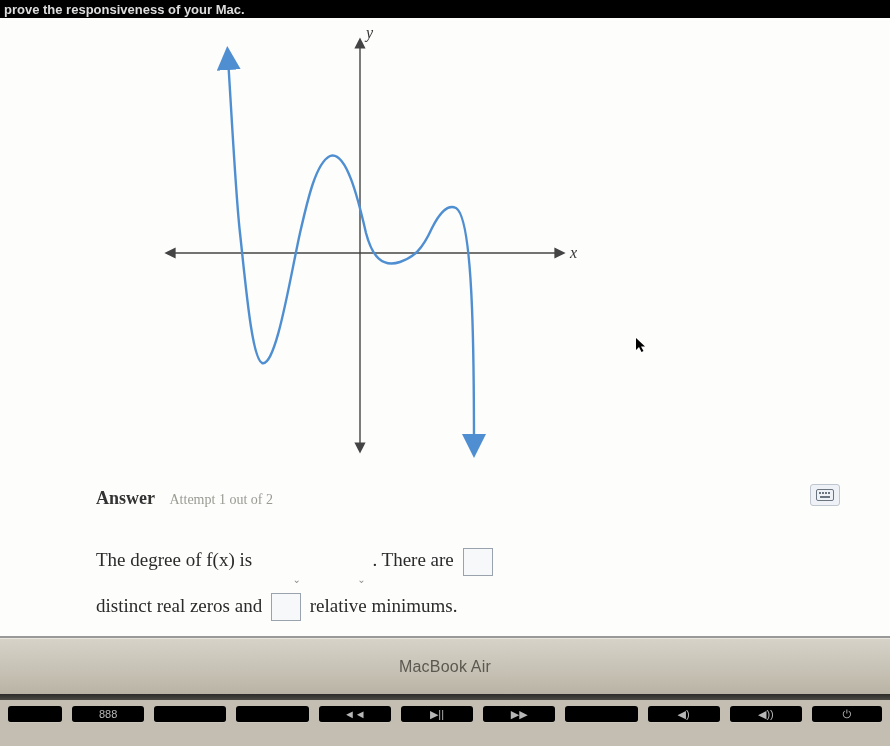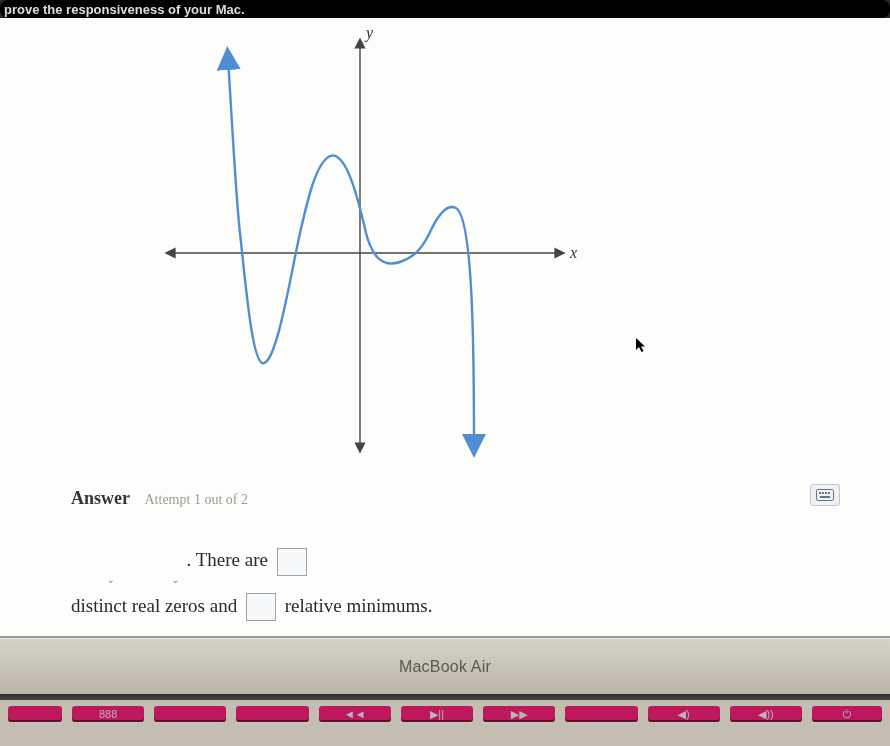--- a/index.html
+++ b/index.html
@@ -8,21 +8,20 @@
 
   .top-bar {
     background: #000;
     color: #ddd;
     font-family: -apple-system, Helvetica, Arial, sans-serif;
     font-weight: 600;
     font-size: 13px;
     padding: 2px 4px 4px 4px;
     height: 18px;
     overflow: hidden;
-    border-radius: 8px;
   }
 
   .screen {
     background: #fdfdfc;
     width: 890px;
     height: 620px;
     position: relative;
     border-bottom: 2px solid #999;
   }
 
@@ -48,21 +47,21 @@
     left: 420px;
     top: 216px;
     font-style: italic;
     font-family: 'Times New Roman', serif;
     font-size: 16px;
     color: #333;
   }
 
   .answer-block {
     position: absolute;
-    left: 71px;
+    left: 96px;
     top: 470px;
     right: 40px;
   }
 
   .answer-header {
     font-family: 'Times New Roman', Georgia, serif;
     font-size: 18px;
     color: #333;
     margin-bottom: 28px;
   }
@@ -137,21 +136,21 @@
   
   .keyboard {
     height: 46px;
     background: #c4beb2;
     display: flex;
     align-items: flex-start;
     gap: 10px;
     padding: 6px 8px 0 8px;
   }
   .key {
-    background: #be185d;
+    background: #000000;
     color: #b7b7b7;
     height: 16px;
     border-radius: 3px;
     flex: 1;
     display: flex;
     align-items: center;
     justify-content: center;
     font-size: 11px;
     font-family: Helvetica, Arial, sans-serif;
     box-shadow: inset 0 -2px 0 rgba(0,0,0,.5), 0 1px 0 rgba(255,255,255,.15);
@@ -221,20 +220,21 @@
       <rect x="4" y="7" width="10" height="2" fill="#6b7580"></rect>
     </svg>
   </div>
 
   <div class="answer-block">
     <div class="answer-header">
       <span class="label">Answer</span>
       <span class="attempt">Attempt 1 out of 2</span>
     </div>
     <div class="sentence">
+      <span>The degree of f(x) is</span>
       <span class="dropdown">
         <span></span>
         <span class="chev">⌄</span>
       </span>
       <span class="dropdown" style="min-width:60px">
         <span></span>
         <span class="chev">⌄</span>
       </span>
       <span>. There are</span>
       <span class="numbox"><span></span></span>

